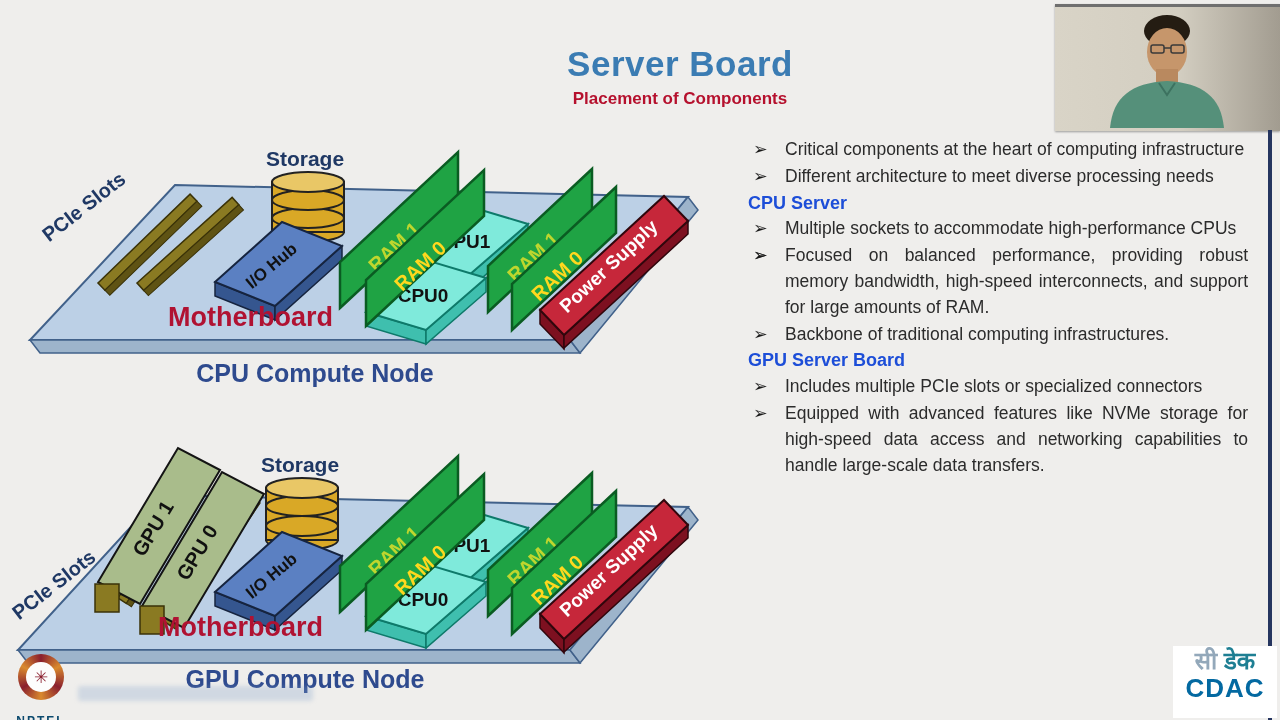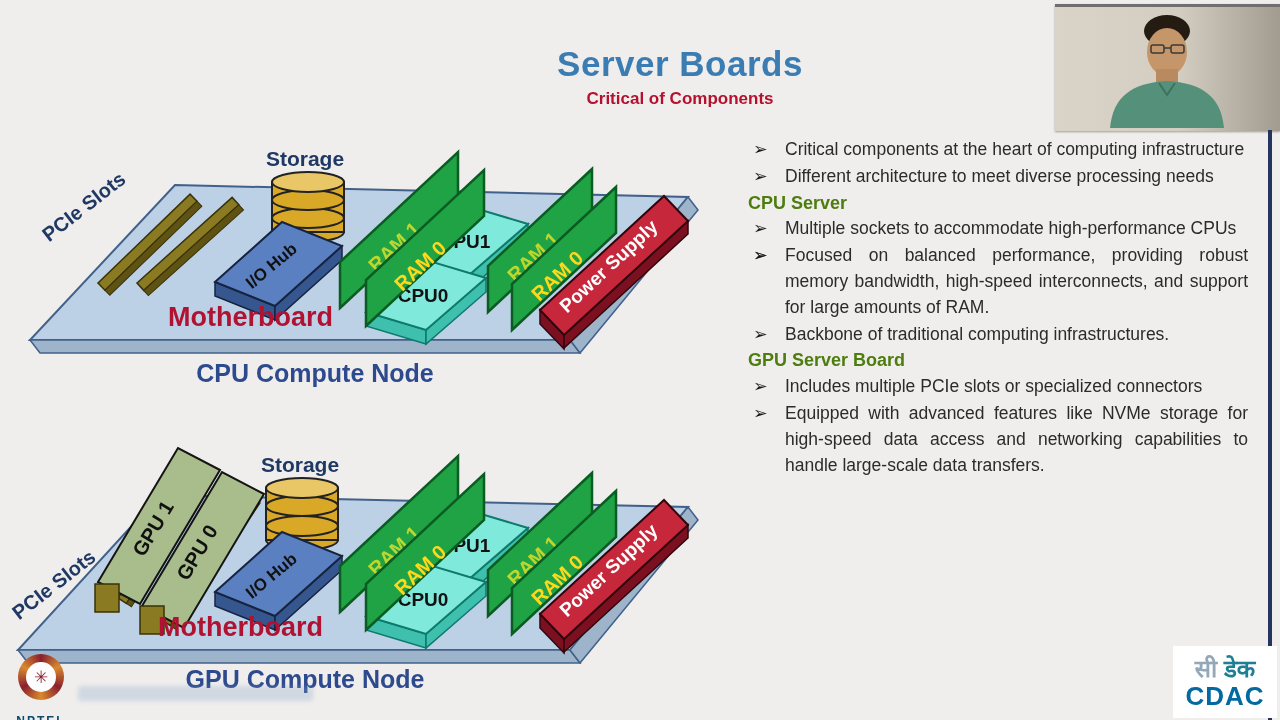--- a/index.html
+++ b/index.html
@@ -20,21 +20,21 @@
     background:linear-gradient(90deg,#d9d4c7 0%,#d3cec1 55%,#a29c90 100%);
     border-top:3px solid #6f6f6f;box-shadow:0 1px 2px rgba(0,0,0,.35);}
   .webcam svg{display:block;}
 
   
   .content{position:absolute;left:748px;top:137px;width:500px;
     font-size:17.5px;line-height:25.8px;}
   .content ul{list-style:none;margin:0;padding:0;}
   .content li{position:relative;padding-left:37px;text-align:justify;margin:0 0 1px 0;}
   .content li .mk{position:absolute;left:5px;top:0;color:#1a1a1a;}
-  .sec-head{font-weight:bold;color:#4d7c0f;font-size:18px;}
+  .sec-head{font-weight:bold;color:#1d4ed8;font-size:18px;}
 
   
   .diag{position:absolute;}
   .diag text{font-family:"Liberation Sans",sans-serif;font-weight:bold;}
   .board{fill:#bcd0e6;stroke:#41618a;stroke-width:2;}
   .board-side{fill:#9db4cb;stroke:#41618a;stroke-width:1.5;}
   .slot{fill:#8a7a22;stroke:#3a3208;stroke-width:1.5;}
   .slot-side{fill:#5f5314;stroke:#3a3208;stroke-width:1;}
   .gold{fill:#d9a826;stroke:#222;stroke-width:2;}
   .gold-top{fill:#e9c766;stroke:#222;stroke-width:2;}
@@ -58,33 +58,33 @@
   .nptel{position:absolute;left:6px;top:654px;width:70px;text-align:center;z-index:5;}
   .nptel .ring{width:46px;height:46px;margin:0 auto;border-radius:50%;
     background:conic-gradient(#8a1f2e,#d98a2e,#8a1f2e,#d98a2e,#8a1f2e,#d98a2e,#8a1f2e);
     display:flex;align-items:center;justify-content:center;}
   .nptel .core{width:30px;height:30px;border-radius:50%;background:#fdfdfd;
     display:flex;align-items:center;justify-content:center;color:#8a1f2e;font-size:17px;}
   .nptel .word{color:#0c4a6e;font-weight:bold;font-size:12px;letter-spacing:2px;margin-top:14px;}
   .watermark{position:absolute;left:78px;top:686px;width:235px;height:15px;
     background:rgba(130,160,200,0.28);filter:blur(2px);border-radius:3px;}
   .cdac{position:absolute;left:1173px;top:646px;width:104px;height:72px;background:#fff;
-    text-align:center;z-index:5;padding-top:10px;box-sizing:border-box;}
+    text-align:center;z-index:5;padding-top:2px;box-sizing:border-box;}
   .cdac .hi{font-size:24px;font-weight:bold;line-height:26px;}
   .cdac .hi .l1{color:#93a8ba;}
   .cdac .hi .l2{color:#1e7f93;}
   .cdac .en{font-size:26px;font-weight:bold;color:#0369a1;line-height:28px;letter-spacing:1px;}
   .edge-line{position:absolute;left:1268px;top:130px;width:4px;height:590px;background:#25355f;}
 </style>
 </head>
 <body>
 
 <div class="header">
-  <div class="title">Server Boards</div>
-  <div class="subtitle">Critical of Components</div>
+  <div class="title">Server Board</div>
+  <div class="subtitle">Placement of Components</div>
 </div>
 
 <div class="webcam">
   <svg width="225" height="121" viewBox="0 0 225 121">
     <ellipse cx="112" cy="24" rx="23" ry="16" fill="#241c12"></ellipse>
     <ellipse cx="112" cy="45" rx="20" ry="24" fill="#c6966b"></ellipse>
     <rect x="96" y="38" width="13" height="8" rx="2" fill="none" stroke="#3a3a3a" stroke-width="1.5"></rect>
     <rect x="116" y="38" width="13" height="8" rx="2" fill="none" stroke="#3a3a3a" stroke-width="1.5"></rect>
     <line x1="109" y1="41" x2="116" y2="41" stroke="#3a3a3a" stroke-width="1.5"></line>
     <rect x="101" y="62" width="22" height="14" fill="#b9895f"></rect>

